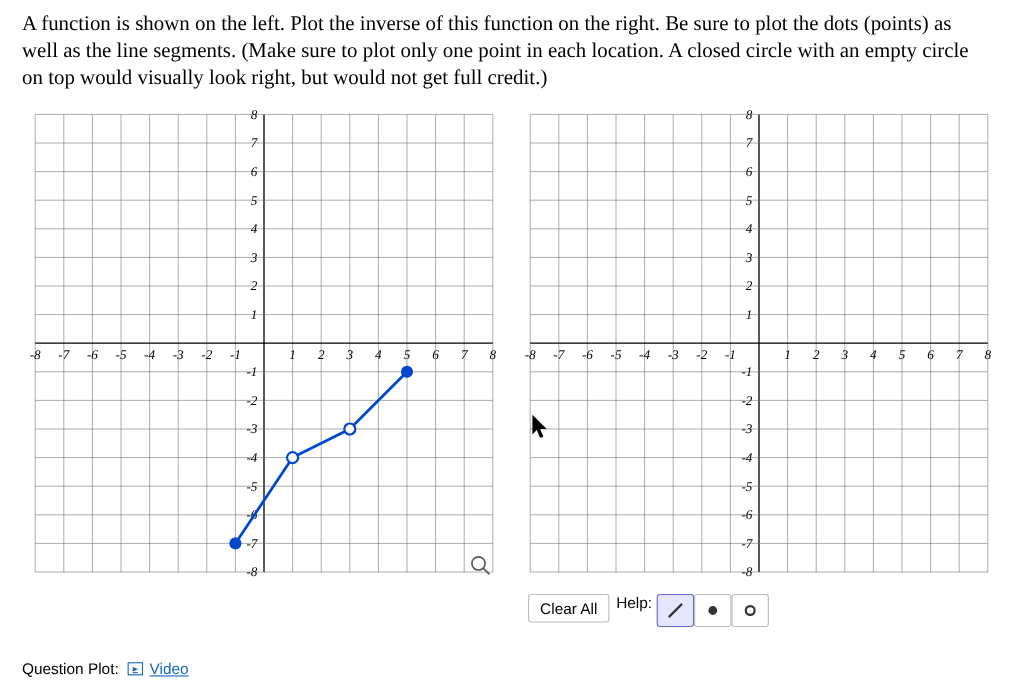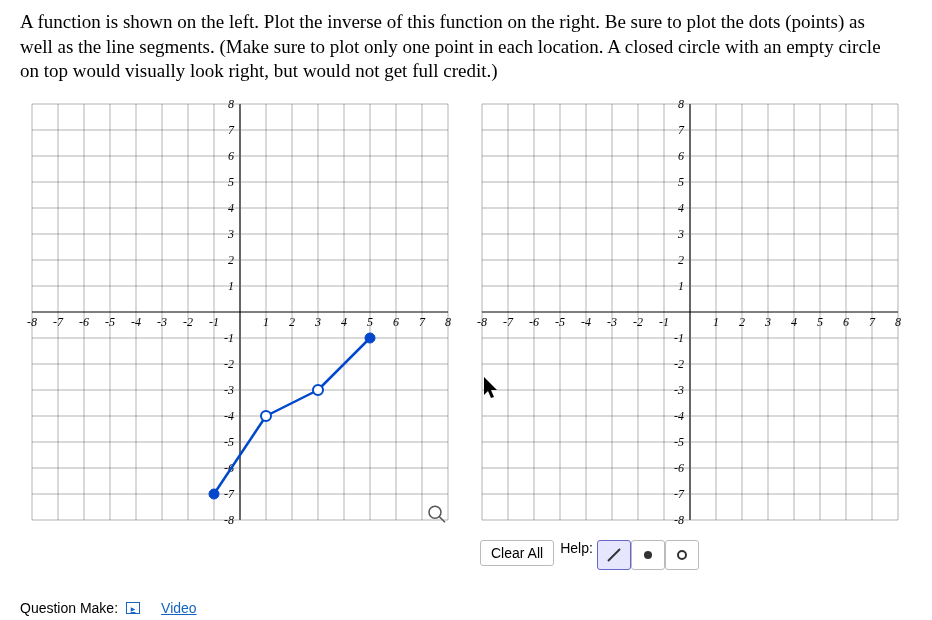--- a/index.html
+++ b/index.html
@@ -13,21 +13,21 @@
     .grid text.tick { font-size: 12px; font-style: italic; fill: #000; font-family: serif; }
     .plot-line { stroke: #0047cc; stroke-width: 2.5; fill: none; }
     .dot-closed { fill: #0047cc; stroke: #0047cc; }
     .dot-open { fill: #fff; stroke: #0047cc; stroke-width: 2; }
     .toolbar { display: flex; gap: 0; margin-top: 8px; margin-left: 460px; align-items: flex-start; }
     .toolbar .label { font-size: 14px; padding: 4px 10px; border: 1px solid #bbb; border-radius: 3px; background: #fff; cursor: pointer; }
     .toolbar .draw-label { font-size: 14px; margin-left: 6px; margin-right: 4px; }
     .toolbar .tool { width: 34px; height: 30px; border: 1px solid #bbb; border-radius: 3px; display: flex; align-items: center; justify-content: center; cursor: pointer; background: #fff; }
     .toolbar .tool.selected { background: #e6e6ff; border-color: #6666cc; }
     .help-row { margin-top: 30px; font-size: 14px; display: flex; align-items: center; gap: 8px; }
-    .video-link { color: #1565c0; text-decoration: underline; cursor: pointer; display: flex; align-items: center; gap: 21px; }
+    .video-link { color: #1565c0; text-decoration: underline; cursor: pointer; display: flex; align-items: center; gap: 6px; }
     .video-icon { width: 14px; height: 12px; border: 1px solid #1565c0; display: inline-flex; align-items: center; justify-content: center; font-size: 6px; }
   </style>
 </head>
 <body>
 
 <div class="question-text">A function is shown on the left. Plot the inverse of this function on the right. Be sure to plot the dots (points) as well as the line segments. (Make sure to plot only one point in each location. A closed circle with an empty circle on top would visually look right, but would not get full credit.)</div>
 
 <div class="graphs-row">
   <div class="graph-box">
     <svg class="grid" viewBox="0 0 440 440" id="left-svg">
@@ -197,18 +197,18 @@
       </svg>
   </div>
   <div class="tool">
     <svg width="18" height="18">
         <circle cx="9" cy="9" r="4" fill="none" stroke="#333" stroke-width="2"></circle>
       </svg>
   </div>
 </div>
 
 <div class="help-row">
-  <span>Question Make:</span>
+  <span>Question Plot:</span>
   <span class="video-link">
     <span class="video-icon">▶</span>
     <span>Video</span>
   </span>
 </div>
 
 </body></html>

